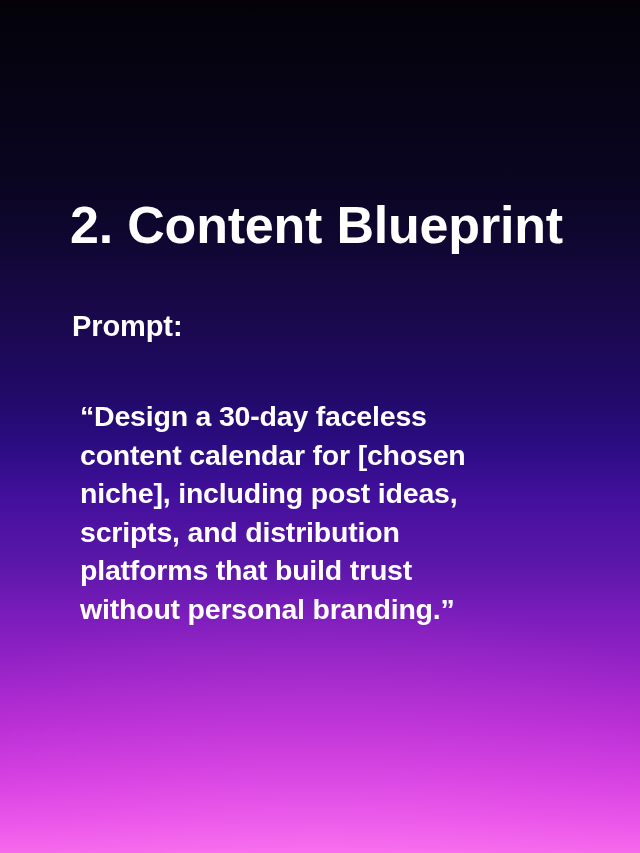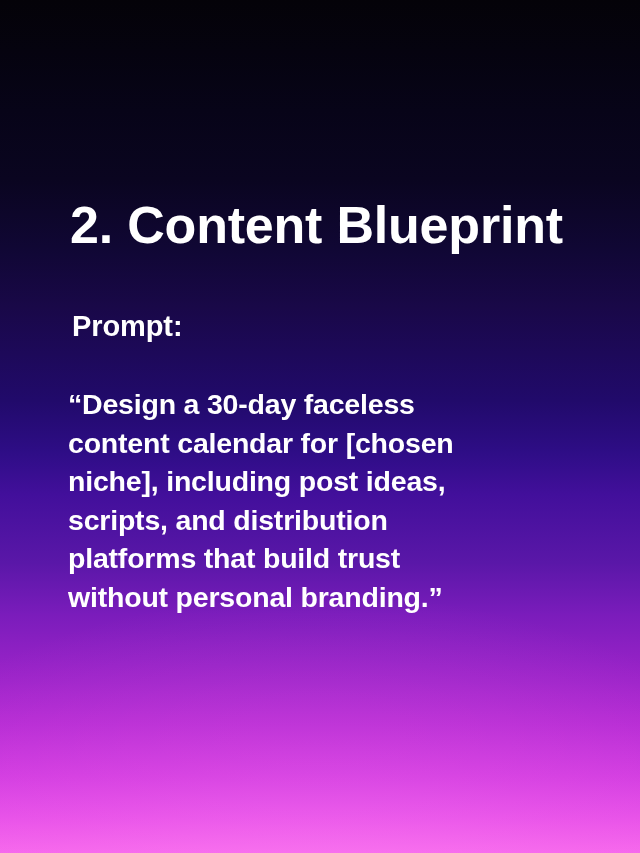--- a/index.html
+++ b/index.html
@@ -89,21 +89,21 @@
     line-height: 36px;
     font-weight: 700;
     letter-spacing: -0.1px;
     color: #ffffff;
   }
 
   .prompt-body {
     position: absolute;
     left: 0;
     top: 381px;
-    margin: 4px;
+    margin: 16px;
     width: 410px;
     font-size: 28.5px;
     line-height: 38.5px;
     font-weight: 700;
     letter-spacing: -0.2px;
     color: #ffffff;
   }
 </style>
 </head>
 <body>

